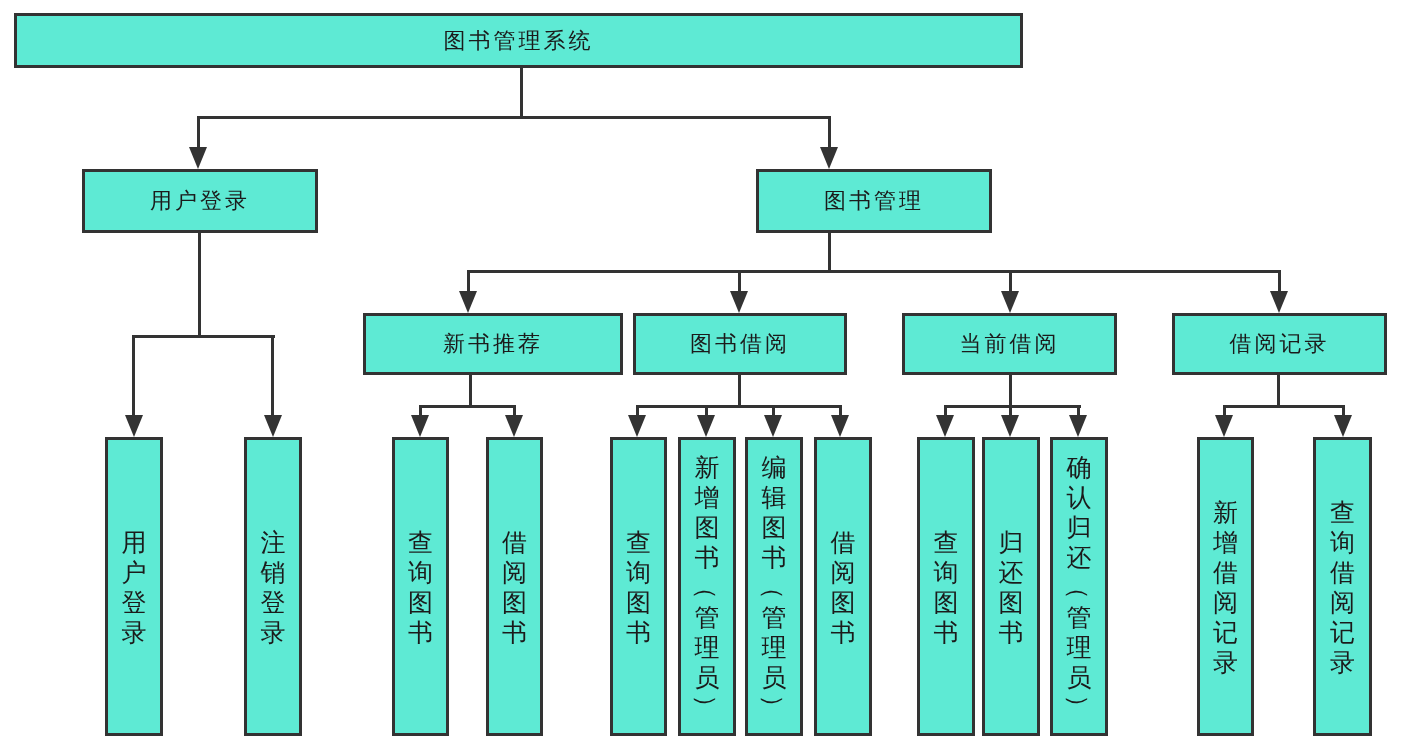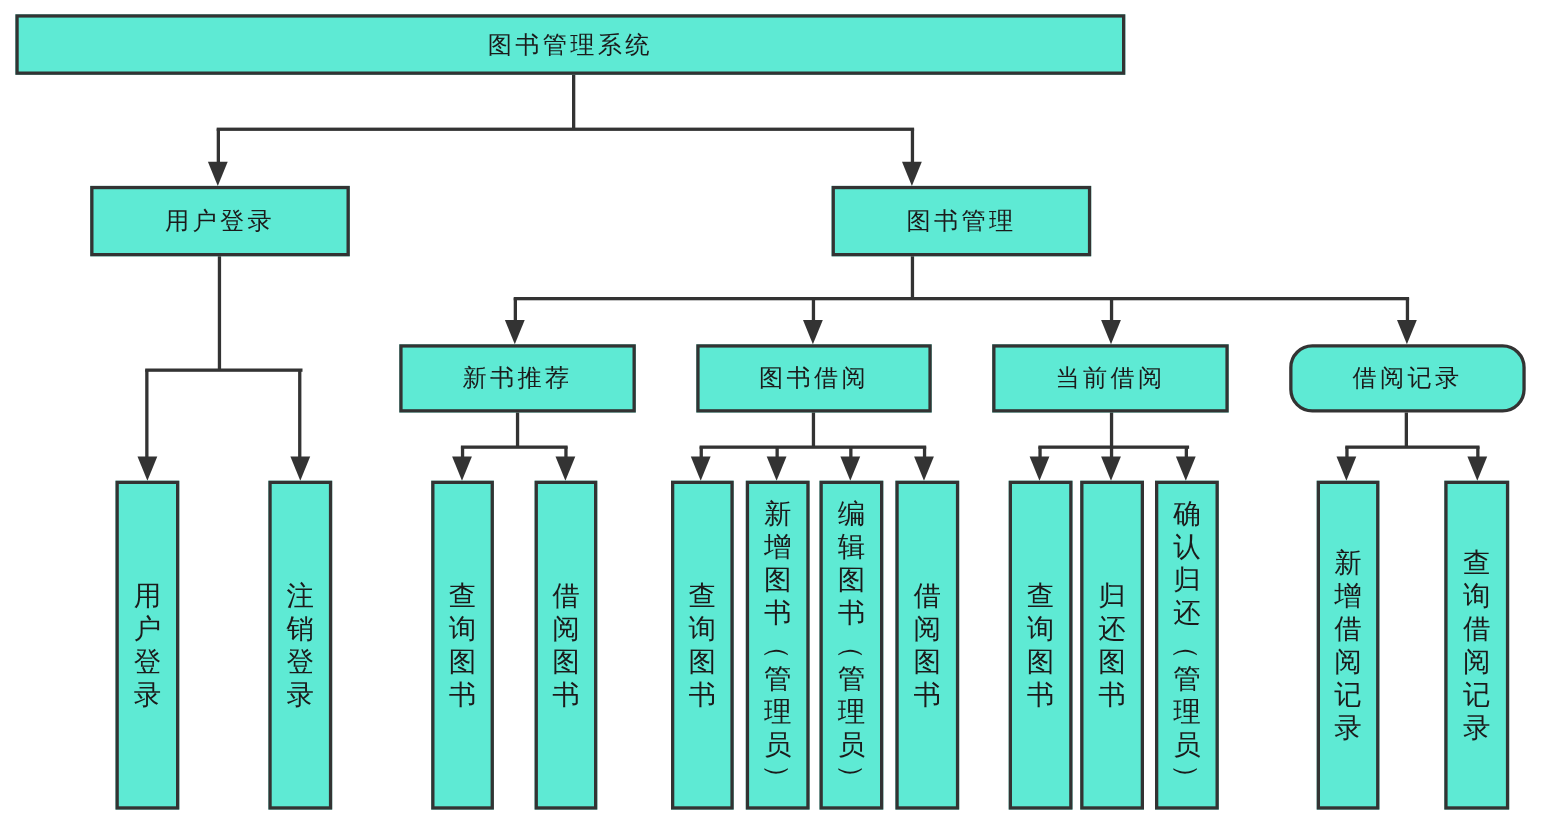--- a/index.html
+++ b/index.html
@@ -67,30 +67,30 @@
   <div class="hline" style="left:467px;top:270px;width:814px;height:3px;"></div>
   <div class="stem" style="left:467px;top:271px;height:26px;"></div>
   <div class="ahead" style="left:459px;top:291px;"></div>
   <div class="stem" style="left:738px;top:271px;height:26px;"></div>
   <div class="ahead" style="left:730px;top:291px;"></div>
   <div class="stem" style="left:1009px;top:271px;height:26px;"></div>
   <div class="ahead" style="left:1001px;top:291px;"></div>
   <div class="stem" style="left:1278px;top:271px;height:26px;"></div>
   <div class="ahead" style="left:1270px;top:291px;"></div>
 
-  <div class="box" style="left:363px;top:313px;width:215px;height:62px;">
+  <div class="box" style="left:363px;top:313px;width:260px;height:62px;">
     <span class="lbl">新书推荐</span>
   </div>
   <div class="box" style="left:902px;top:313px;width:215px;height:62px;">
     <span class="lbl">当前借阅</span>
   </div>
   <div class="box" style="left:633px;top:313px;width:214px;height:62px;">
     <span class="lbl">图书借阅</span>
   </div>
-  <div class="box" style="left:1172px;top:313px;width:215px;height:62px;border-radius:21px;">
+  <div class="box" style="left:1172px;top:313px;width:215px;height:62px;">
     <span class="lbl">借阅记录</span>
   </div>
 
   <div class="vline" style="left:469px;top:375px;width:3px;height:32px;"></div>
   <div class="hline" style="left:419px;top:405px;width:97px;height:3px;"></div>
   <div class="stem" style="left:419px;top:406px;height:16px;"></div>
   <div class="ahead" style="left:411px;top:415px;"></div>
   <div class="stem" style="left:513px;top:406px;height:16px;"></div>
   <div class="ahead" style="left:505px;top:415px;"></div>
 

